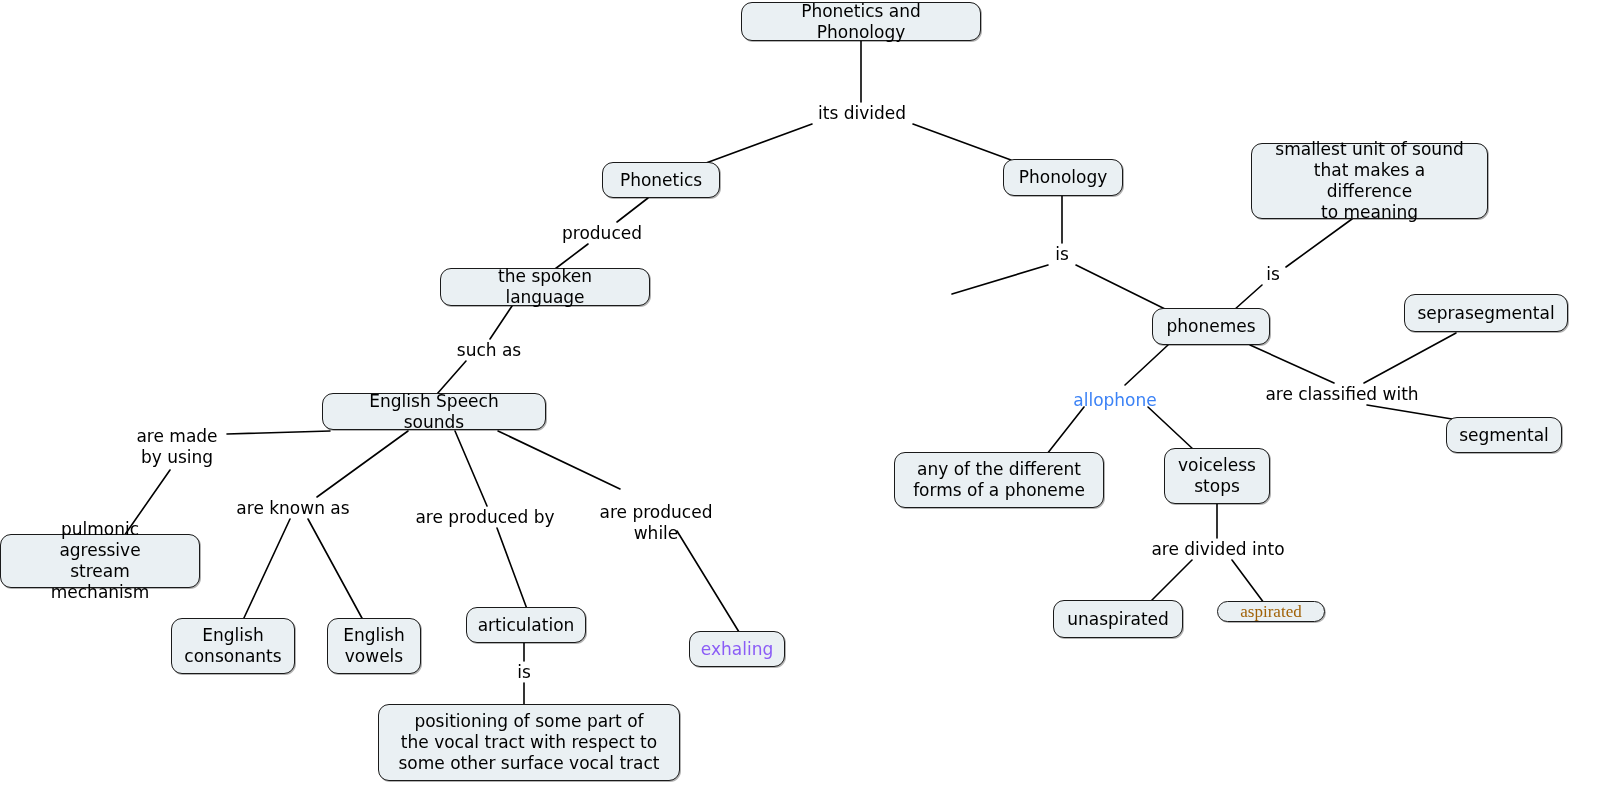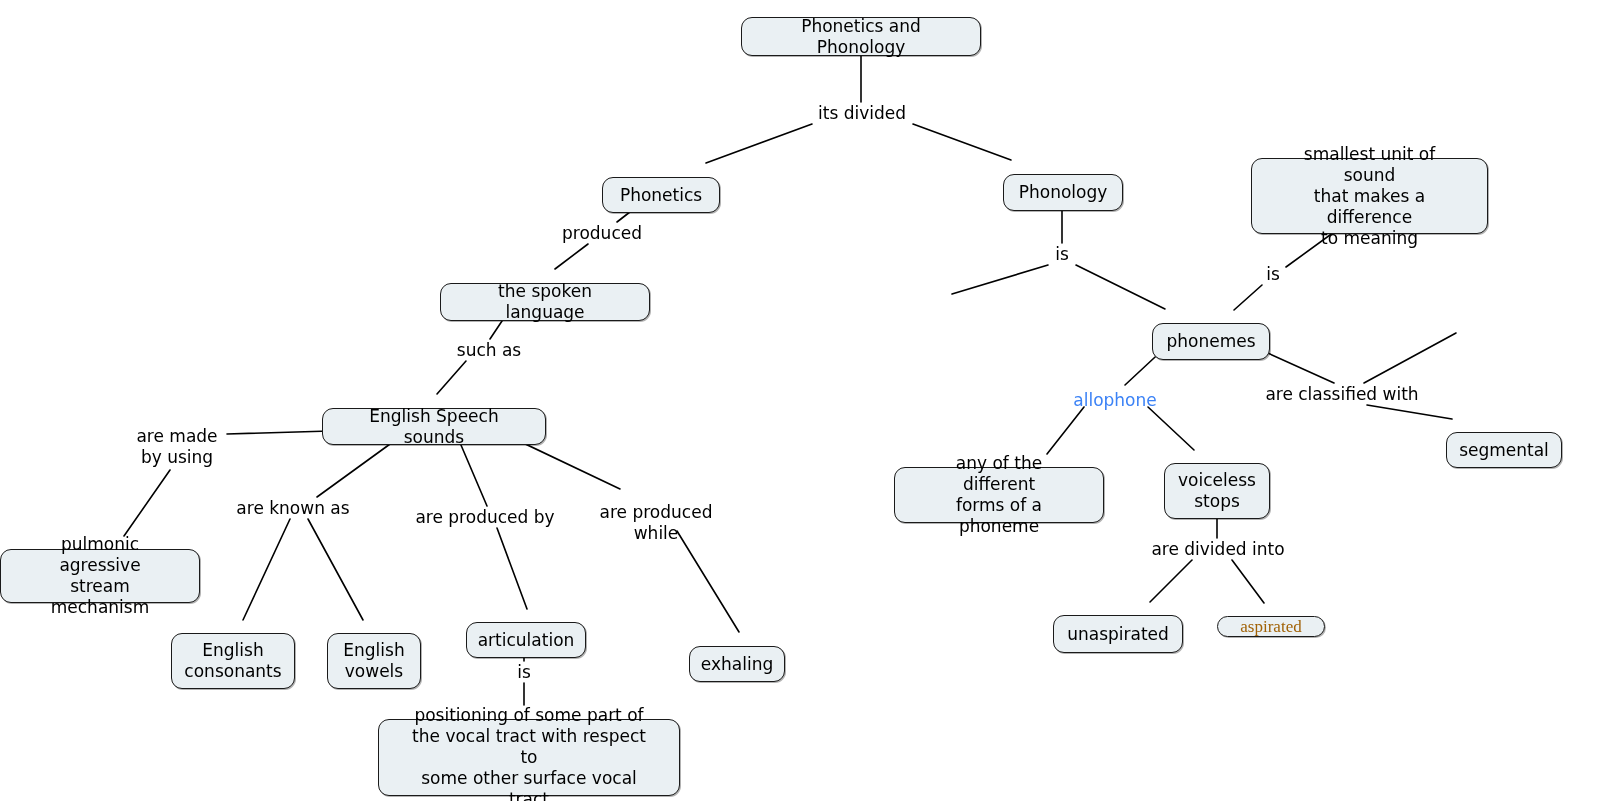--- a/index.html
+++ b/index.html
@@ -33,24 +33,23 @@
     border: 1.6px solid #1a1a1a;
     border-radius: 11px;
     color: #000000;
     font-family: "DejaVu Sans", sans-serif;
     font-size: 17px;
     line-height: 21px;
     text-align: center;
     display: flex;
     align-items: center;
     justify-content: center;
-    padding: 2px 28px;
+    padding: 2px 18px;
     white-space: pre-line;
     box-shadow: 1px 1px 0 rgba(0,0,0,0.30);
-    margin-top: 15px;
   }
   .link-label {
     position: absolute;
     box-sizing: border-box;
     color: #000000;
     font-family: "DejaVu Sans", sans-serif;
     font-size: 17px;
     line-height: 21px;
     text-align: center;
     background: transparent;
@@ -106,31 +105,32 @@
     <div class="node" style="left: 0px; top: 534px; width: 200px; height: 54px; background: rgb(234, 240, 243); border-color: rgb(26, 26, 26); color: rgb(0, 0, 0);">pulmonic agressive
 stream mechanism</div>
     <div class="node" style="left: 171px; top: 618px; width: 124px; height: 56px; background: rgb(234, 240, 243); border-color: rgb(26, 26, 26); color: rgb(0, 0, 0);">English
 consonants</div>
     <div class="node" style="left: 327px; top: 618px; width: 94px; height: 56px; background: rgb(234, 240, 243); border-color: rgb(26, 26, 26); color: rgb(0, 0, 0);">English
 vowels</div>
     <div class="node" style="left: 466px; top: 607px; width: 120px; height: 36px; background: rgb(234, 240, 243); border-color: rgb(26, 26, 26); color: rgb(0, 0, 0);">articulation</div>
     <div class="node" style="left: 378px; top: 704px; width: 302px; height: 77px; background: rgb(234, 240, 243); border-color: rgb(26, 26, 26); color: rgb(0, 0, 0);">positioning of some part of
 the vocal tract with respect to
 some other surface vocal tract</div>
-    <div class="node" style="left: 689px; top: 631px; width: 96px; height: 36px; background: rgb(234, 240, 243); border-color: rgb(26, 26, 26); color: #000000;">exhaling</div>
+    <div class="node" style="left: 689px; top: 631px; width: 96px; height: 36px; background: rgb(234, 240, 243); border-color: rgb(26, 26, 26); color: #8b5cf6;">exhaling</div>
     <div class="node" style="left: 1152px; top: 308px; width: 118px; height: 37px; background: rgb(234, 240, 243); border-color: rgb(26, 26, 26); color: rgb(0, 0, 0);">phonemes</div>
     <div class="node" style="left: 1251px; top: 143px; width: 237px; height: 76px; background: rgb(234, 240, 243); border-color: rgb(26, 26, 26); color: rgb(0, 0, 0);">smallest unit of sound
 that makes a difference
 to meaning</div>
     <div class="node" style="left: 894px; top: 452px; width: 210px; height: 56px; background: rgb(234, 240, 243); border-color: rgb(26, 26, 26); color: rgb(0, 0, 0);">any of the different
 forms of a phoneme</div>
     <div class="node" style="left: 1164px; top: 448px; width: 106px; height: 56px; background: rgb(234, 240, 243); border-color: rgb(26, 26, 26); color: rgb(0, 0, 0);">voiceless
 stops</div>
     <div class="node" style="left: 1053px; top: 600px; width: 130px; height: 38px; background: rgb(234, 240, 243); border-color: rgb(26, 26, 26); color: rgb(0, 0, 0);">unaspirated</div>
     <div class="node" style="left: 1217px; top: 601px; width: 108px; height: 21px; background: rgb(234, 240, 243); border-color: rgb(26, 26, 26); color: #a16207; font-family: Liberation Serif, serif;">aspirated</div>
+    <div class="node" style="left: 1404px; top: 294px; width: 164px; height: 38px; background: rgb(234, 240, 243); border-color: rgb(26, 26, 26); color: rgb(0, 0, 0);">seprasegmental</div>
     <div class="node" style="left: 1446px; top: 417px; width: 116px; height: 36px; background: rgb(234, 240, 243); border-color: rgb(26, 26, 26); color: rgb(0, 0, 0);">segmental</div>
     <div class="link-label" style="left: 804px; top: 102px; width: 116px; height: 22px; color: rgb(0, 0, 0);">its divided</div>
     <div class="link-label" style="left: 565px; top: 222px; width: 74px; height: 22px; color: rgb(0, 0, 0);">produced</div>
     <div class="link-label" style="left: 448px; top: 339px; width: 82px; height: 22px; color: rgb(0, 0, 0);">such as</div>
     <div class="link-label" style="left: 129px; top: 425px; width: 96px; height: 44px; color: rgb(0, 0, 0);">are made
 by using</div>
     <div class="link-label" style="left: 231px; top: 497px; width: 124px; height: 22px; color: rgb(0, 0, 0);">are known as</div>
     <div class="link-label" style="left: 411px; top: 506px; width: 148px; height: 22px; color: rgb(0, 0, 0);">are produced by</div>
     <div class="link-label" style="left: 597px; top: 501px; width: 118px; height: 44px; color: rgb(0, 0, 0);">are produced
 while</div>

